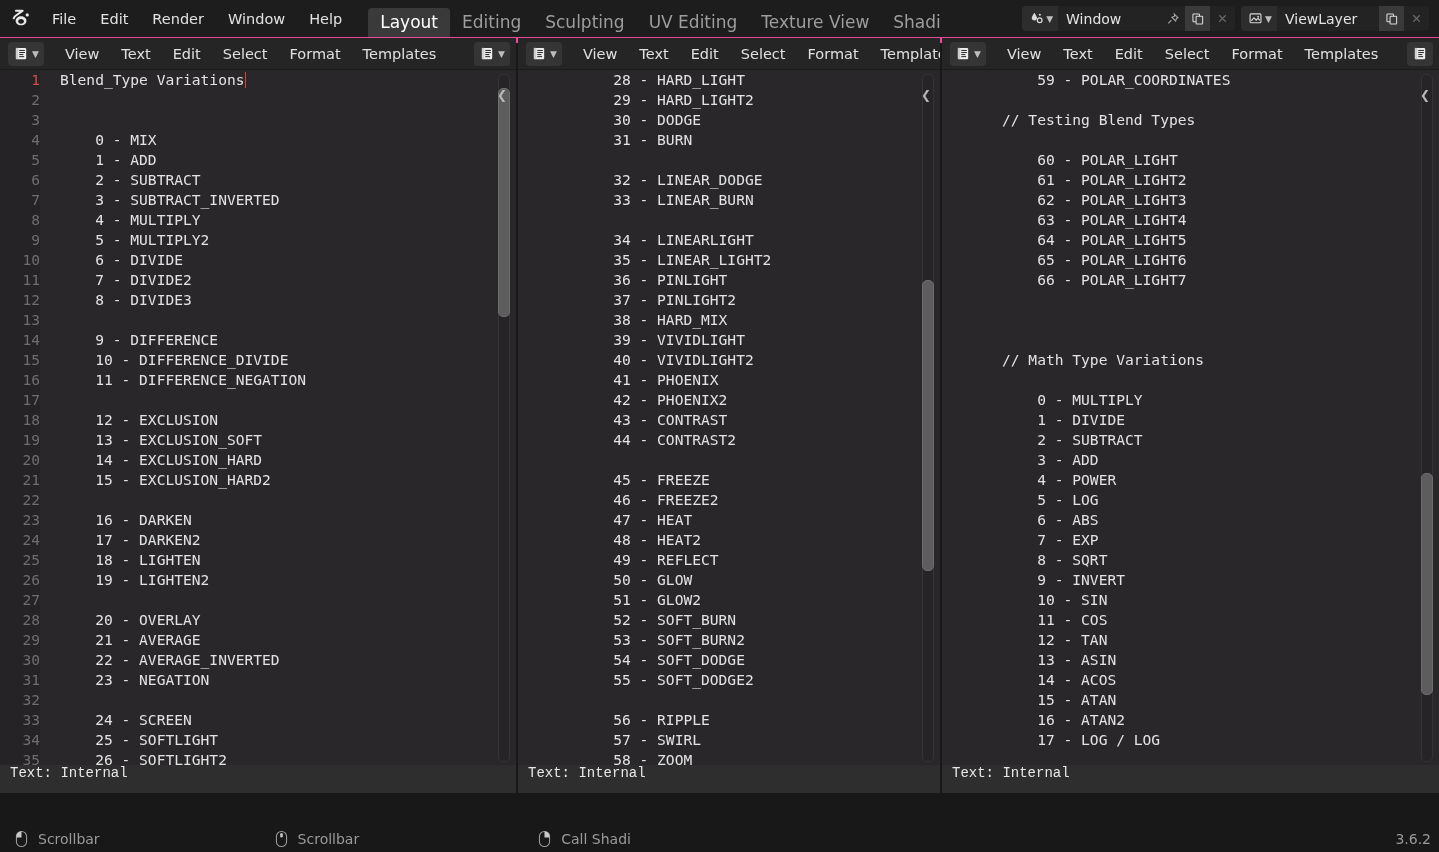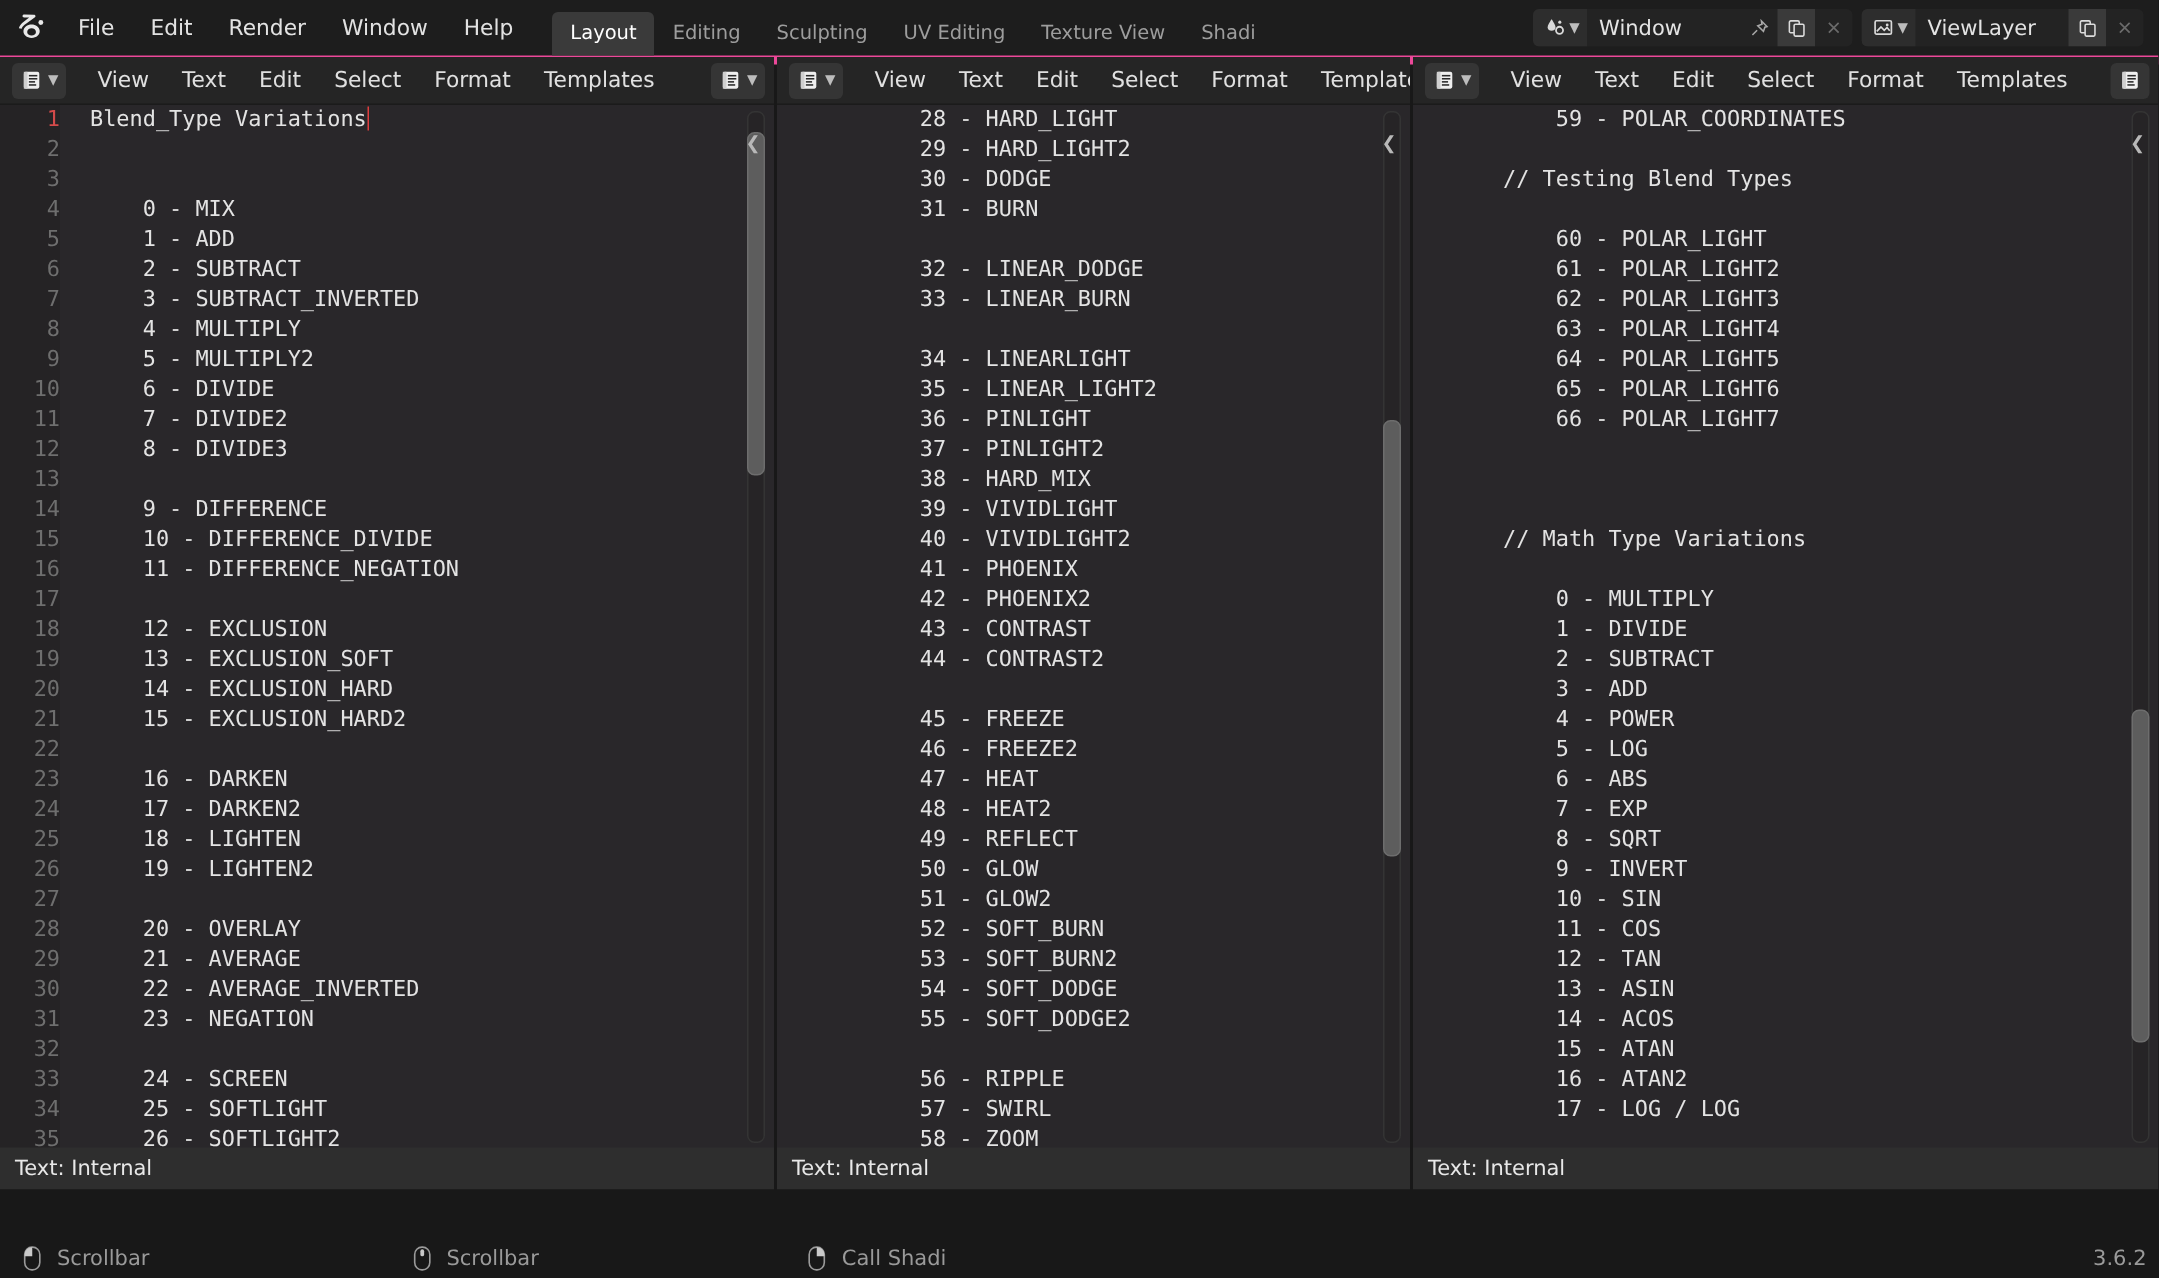--- a/index.html
+++ b/index.html
@@ -19,21 +19,21 @@
     border-bottom:6px solid #ec4899;
   }
   .blender-logo{width:34px;height:34px;margin-left:6px;display:flex;align-items:center;justify-content:center;}
   .topmenu{display:flex;align-items:center;height:100%;}
   .topmenu-item{
     padding:0 11px;height:26px;line-height:26px;color:#e2e2e2;
     font-size:14.5px;border-radius:3px;margin:0 1px;cursor:default;
   }
   .ws-tabs{display:flex;align-items:flex-end;height:100%;margin-left:14px;}
   .ws-tab{
-    padding:0 12px;height:29px;line-height:29px;font-size:13px;color:#9d9d9d;
+    padding:0 12px;height:29px;line-height:29px;font-size:17px;color:#9d9d9d;
     border-radius:4px 4px 0 0;cursor:default;white-space:nowrap;text-align:center;
   }
   .ws-tab.active{background:#3a3a3a;color:#fff;}
   .topbar-right{margin-left:auto;display:flex;align-items:center;height:100%;padding-right:4px;}
   .datablock{
     display:flex;align-items:center;height:25px;background:#232323;border-radius:4px;
     margin-right:6px;overflow:hidden;
   }
   .db-icon{
     display:flex;align-items:center;gap:2px;padding:0 5px 0 7px;height:100%;
@@ -96,21 +96,21 @@
   }
   .vscroll .thumb{
     position:absolute;left:2px;width:10px;background:#5d5d5d;border-radius:5px;
     border:1px solid #6d6d6d;
   }
   .scroll-arrow{position:absolute;left:1px;top:14px;color:#b8b8b8;font-size:12px;}
 
   
   .ed-footer{
     position:absolute;bottom:0;left:0;right:0;height:28px;background:#2e2e2e;
-    display:flex;align-items:center;border-radius:0 0 0 0;
+    display:flex;border-radius:0 0 0 0;font-family:Liberation Mono, monospace;
   }
   .ed-footer span{padding-left:10px;font-size:14px;color:#e8e8e8;}
 
   
   .statusbar{
     position:absolute;left:0;bottom:0;width:1439px;height:27px;background:#181818;
     display:flex;align-items:center;
   }
   .kh{display:flex;align-items:center;margin-left:14px;}
   .kh .mouse{margin-right:9px;display:flex;align-items:center;}

